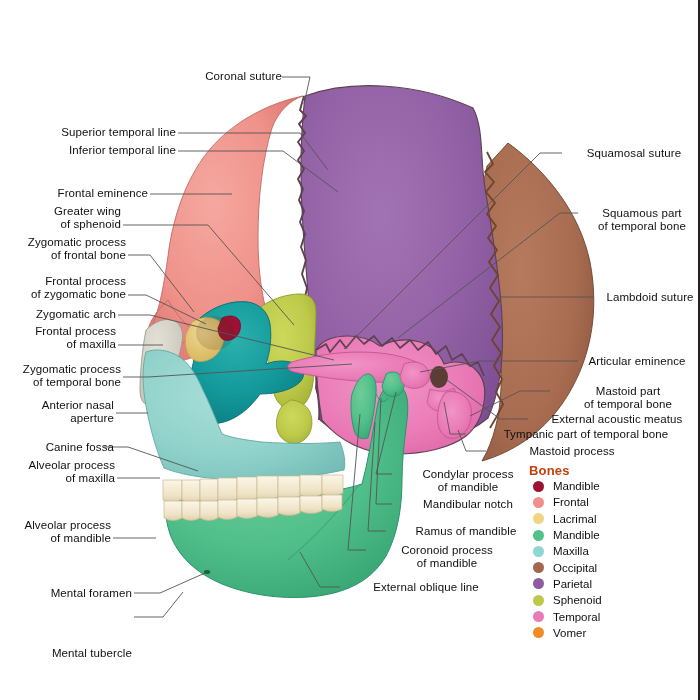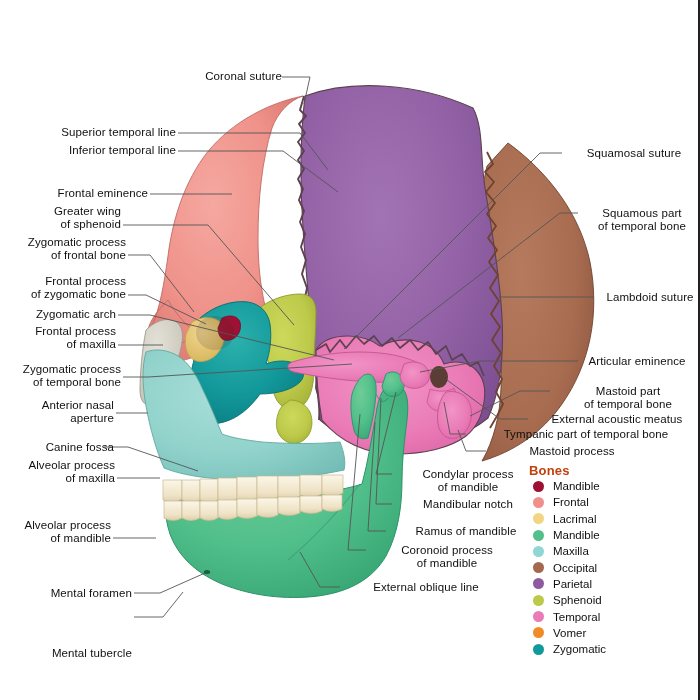--- a/index.html
+++ b/index.html
@@ -344,20 +344,16 @@
         <span class="lname">Sphenoid</span>
       </li>
       <li>
         <span class="sw" style="background: rgb(234, 123, 183);"></span>
         <span class="lname">Temporal</span>
       </li>
       <li>
         <span class="sw" style="background: rgb(241, 139, 40);"></span>
         <span class="lname">Vomer</span>
       </li>
-      <li>
-        <span class="sw" style="background: rgb(17, 154, 156);"></span>
-        <span class="lname">Zygomatic</span>
-      </li>
     </ul>
   </div>
 
 </div>
 
 </body></html>

